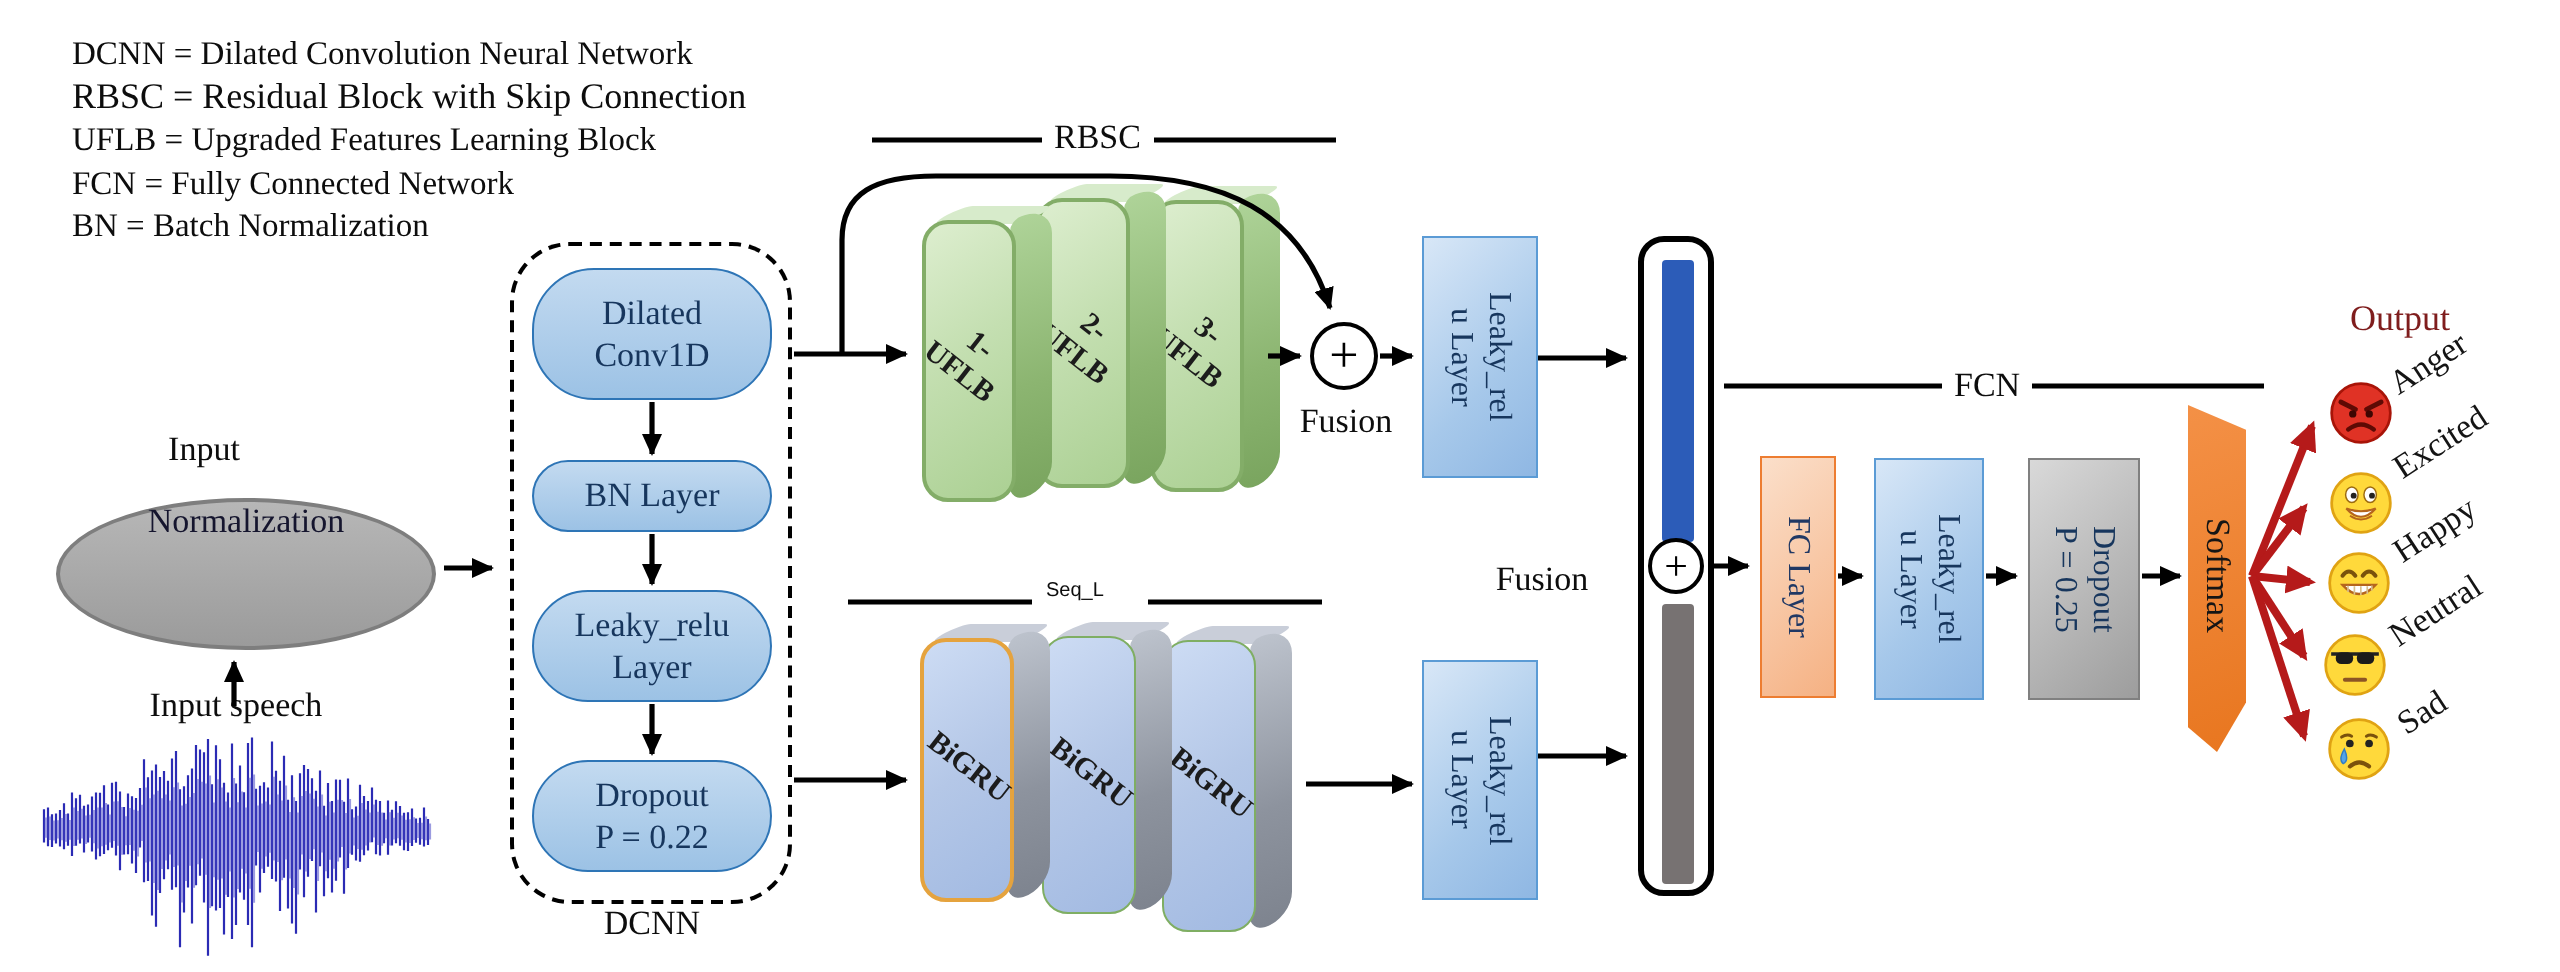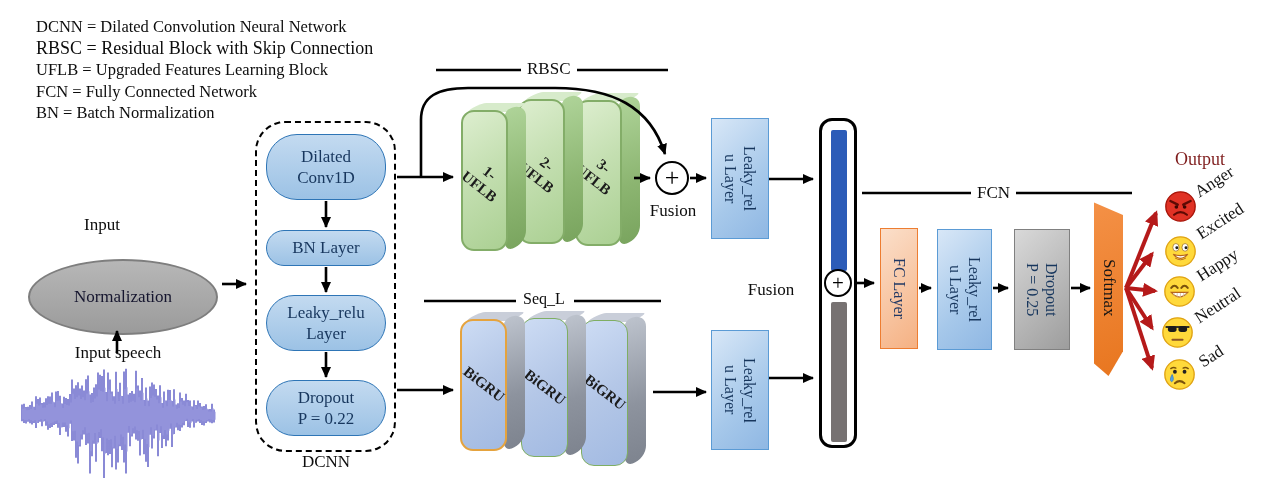--- a/index.html
+++ b/index.html
@@ -5,23 +5,23 @@
   html,body{margin:0;padding:0;background:#fff;}
   .canvas{position:relative;width:1280px;height:486px;background:#fff;overflow:hidden;
           font-family:"Liberation Serif","DejaVu Serif",serif;color:#111;}
   .abs{position:absolute;}
   .pre{white-space:pre-line;}
   
   .legend{left:36px;top:16px;font-size:16.5px;line-height:21.5px;color:#0d0d0d;}
   .legend div:nth-child(2){font-size:18px;}
   
   .lbl{font-size:17px;color:#0d0d0d;}
-  .ellipse{left:28px;top:259px;width:190px;height:76px;border-radius:50%;
+  .ellipse{left:28px;top:249px;width:190px;height:76px;border-radius:50%;
            background:linear-gradient(180deg,#b7b7b7,#9b9b9b);border:2px solid #7e7e7e;
-           display:flex;align-items:center;justify-content:center;font-size:17px;color:#15152e;box-sizing:border-box;}
+           display:flex;align-items:flex-start;justify-content:center;font-size:17px;color:#15152e;box-sizing:border-box;}
   
   .dcnn-box{left:255px;top:121px;width:141px;height:331px;border:2.5px dashed #000;border-radius:30px;box-sizing:border-box;}
   .blue-box{left:266px;width:120px;background:linear-gradient(180deg,#c3daf0 0%,#9cc2e5 100%);
             border:1.5px solid #2e75b6;box-sizing:border-box;display:flex;align-items:center;justify-content:center;
             text-align:center;font-size:17px;color:#17365d;border-radius:2px;line-height:1.25;}
   
   .b3d{position:absolute;}
   .b3d .front{position:absolute;left:0;top:0;width:47px;height:100%;border-radius:13px;box-sizing:border-box;
               display:flex;align-items:center;justify-content:center;z-index:2;}
   .b3d .side{position:absolute;left:44px;top:0;width:21px;height:100%;transform:skewY(-18deg);
@@ -45,21 +45,21 @@
   
   .concat{left:819px;top:118px;width:38px;height:330px;border:3.5px solid #000;border-radius:13px;background:#fff;box-sizing:border-box;}
   .bar{position:absolute;left:9px;width:16px;border-radius:2px;}
   .plus-circle{border-radius:50%;background:#fff;border:2.5px solid #000;box-sizing:border-box;
                display:flex;align-items:center;justify-content:center;font-size:26px;font-weight:400;color:#000;z-index:46;line-height:1;}
   
   .softmax{left:1094px;top:199px;width:29px;height:177px;background:linear-gradient(160deg,#f49147 0%,#e8761f 100%);
            clip-path:polygon(0 2%,100% 9%,100% 86%,50% 100%,0 93%);display:flex;align-items:center;justify-content:center;}
   .softmax .vtext{color:#151515;font-size:17px;}
   .grouplbl{font-size:17px;color:#0d0d0d;background:#fff;padding:0 3px;}
-  .seqlbl{font-family:Liberation Serif, serif;font-size:16px;}
+  .seqlbl{font-family:Liberation Sans, sans-serif;font-size:10px;}
   .output-lbl{left:1162px;top:149px;width:76px;text-align:center;font-size:18px;color:#7f1d1d;}
   .emoji{position:absolute;width:33px;height:33px;}
   .emo-label{position:absolute;font-size:17px;color:#141414;transform:rotate(-33deg);transform-origin:0 100%;white-space:nowrap;}
   svg.overlay{position:absolute;left:0;top:0;z-index:40;pointer-events:none;}
   .z10{z-index:10;} .z30{z-index:30;border-radius:31px;}
 </style>
 </head>
 <body>
 
 <div class="canvas">

